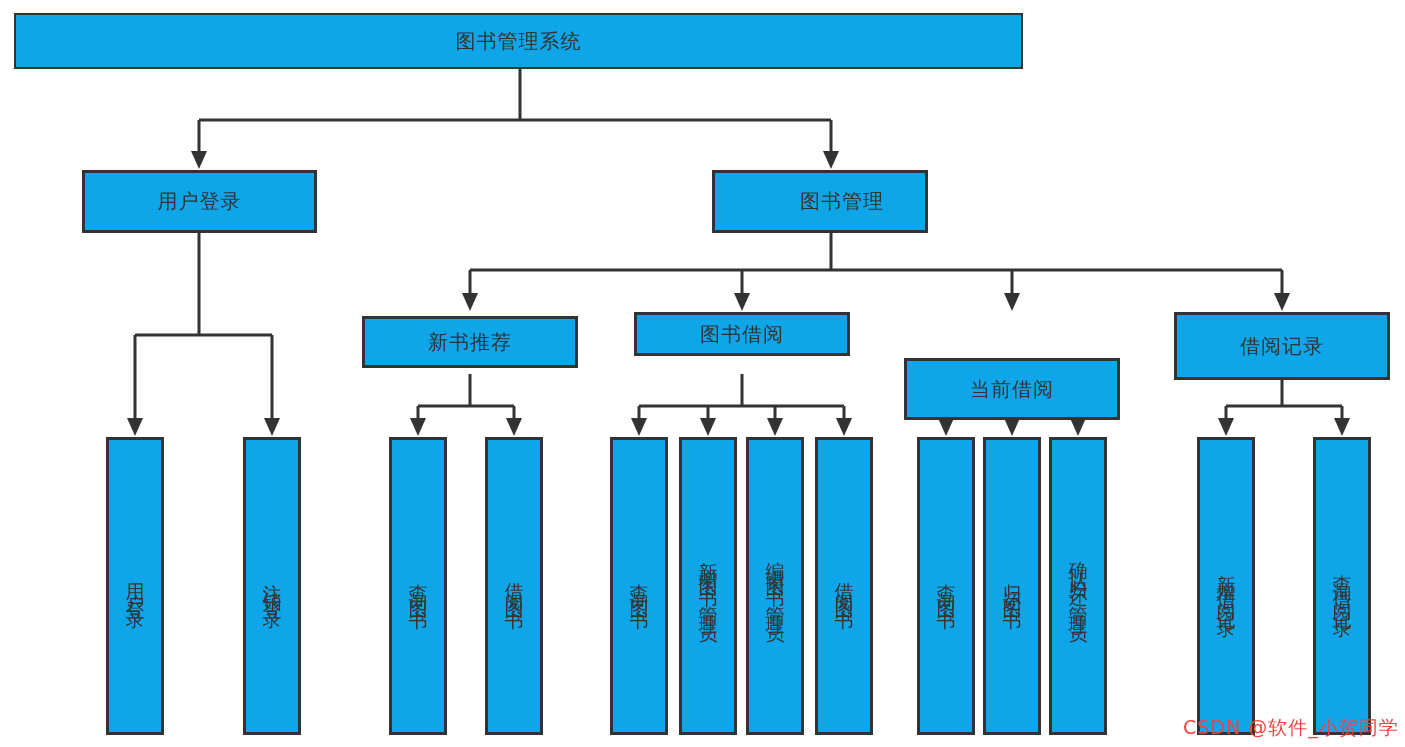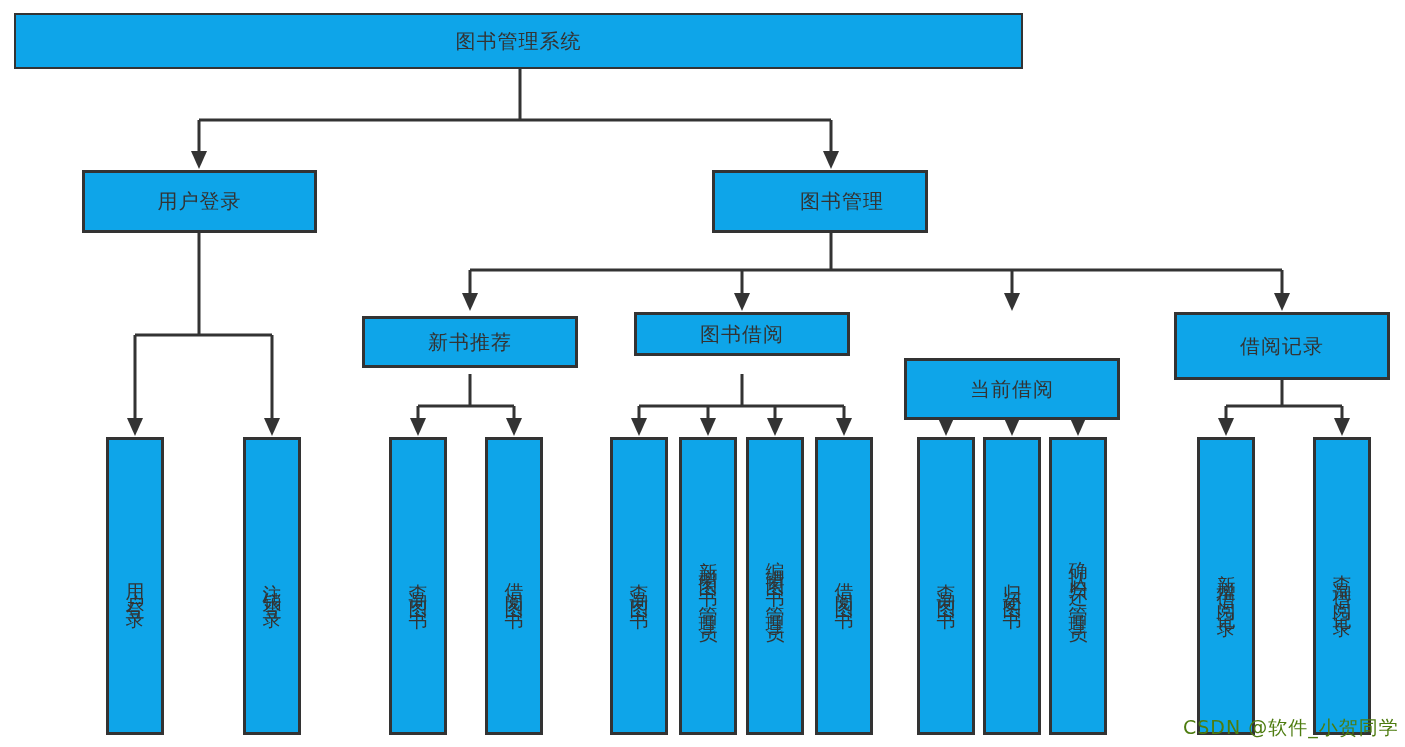--- a/index.html
+++ b/index.html
@@ -164,13 +164,13 @@
   <span>确认归还（管理员）</span>
 </div>
 
 <div class="node node-v" style="left:1197px; top:437px; width:58px; height:298px;">
   <span>新增借阅记录</span>
 </div>
 <div class="node node-v" style="left:1313px; top:437px; width:58px; height:298px;">
   <span>查询借阅记录</span>
 </div>
 
-<div class="watermark" style="color: #4d7c0f;">CSDN @软件_小贺同学</div>
+<div class="watermark" style="color: #ef4444;">CSDN @软件_小贺同学</div>
 
 </body></html>

